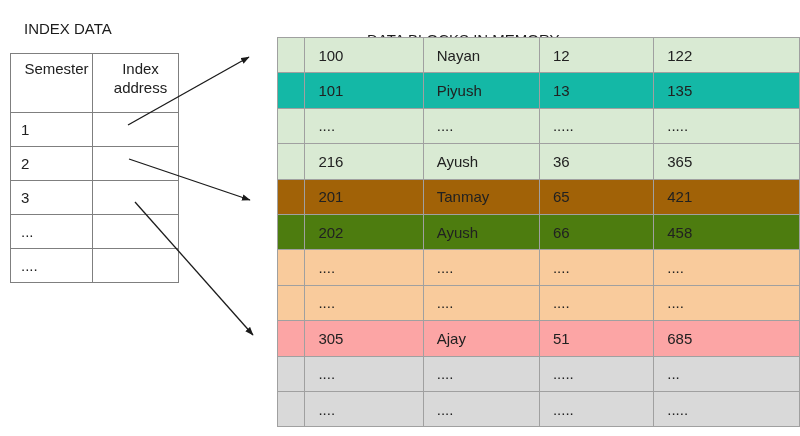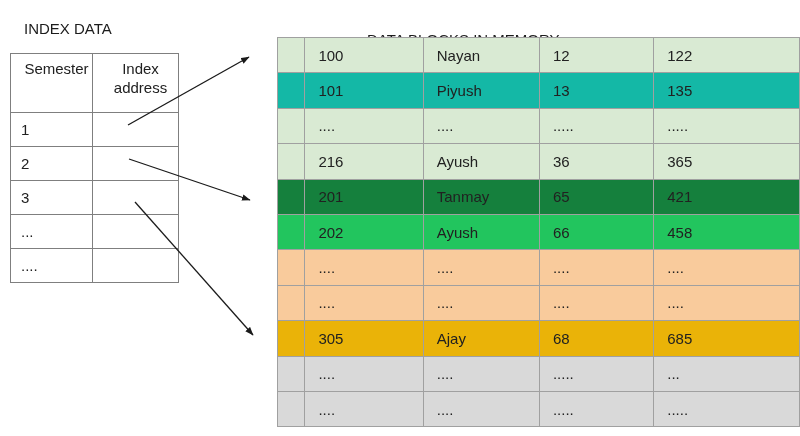--- a/index.html
+++ b/index.html
@@ -96,53 +96,53 @@
       <td>.....</td>
       <td>.....</td>
     </tr>
     <tr style="background-color: rgb(217, 234, 211);">
       <td class="narrow"></td>
       <td>216</td>
       <td>Ayush</td>
       <td>36</td>
       <td>365</td>
     </tr>
-    <tr style="background-color: #15803d;">
+    <tr style="background-color: #a16207;">
       <td class="narrow"></td>
       <td>201</td>
       <td>Tanmay</td>
       <td>65</td>
       <td>421</td>
     </tr>
-    <tr style="background-color: #22c55e;">
+    <tr style="background-color: #4d7c0f;">
       <td class="narrow"></td>
       <td>202</td>
       <td>Ayush</td>
       <td>66</td>
       <td>458</td>
     </tr>
     <tr style="background-color: rgb(249, 203, 156);">
       <td class="narrow"></td>
       <td>....</td>
       <td>....</td>
       <td>....</td>
       <td>....</td>
     </tr>
     <tr style="background-color: rgb(249, 203, 156);">
       <td class="narrow"></td>
       <td>....</td>
       <td>....</td>
       <td>....</td>
       <td>....</td>
     </tr>
-    <tr style="background-color: #eab308;">
+    <tr style="background-color: #fca5a5;">
       <td class="narrow"></td>
       <td>305</td>
       <td>Ajay</td>
-      <td>68</td>
+      <td>51</td>
       <td>685</td>
     </tr>
     <tr style="background-color: rgb(217, 217, 217);">
       <td class="narrow"></td>
       <td>....</td>
       <td>....</td>
       <td>.....</td>
       <td>...</td>
     </tr>
     <tr style="background-color: rgb(217, 217, 217);">

